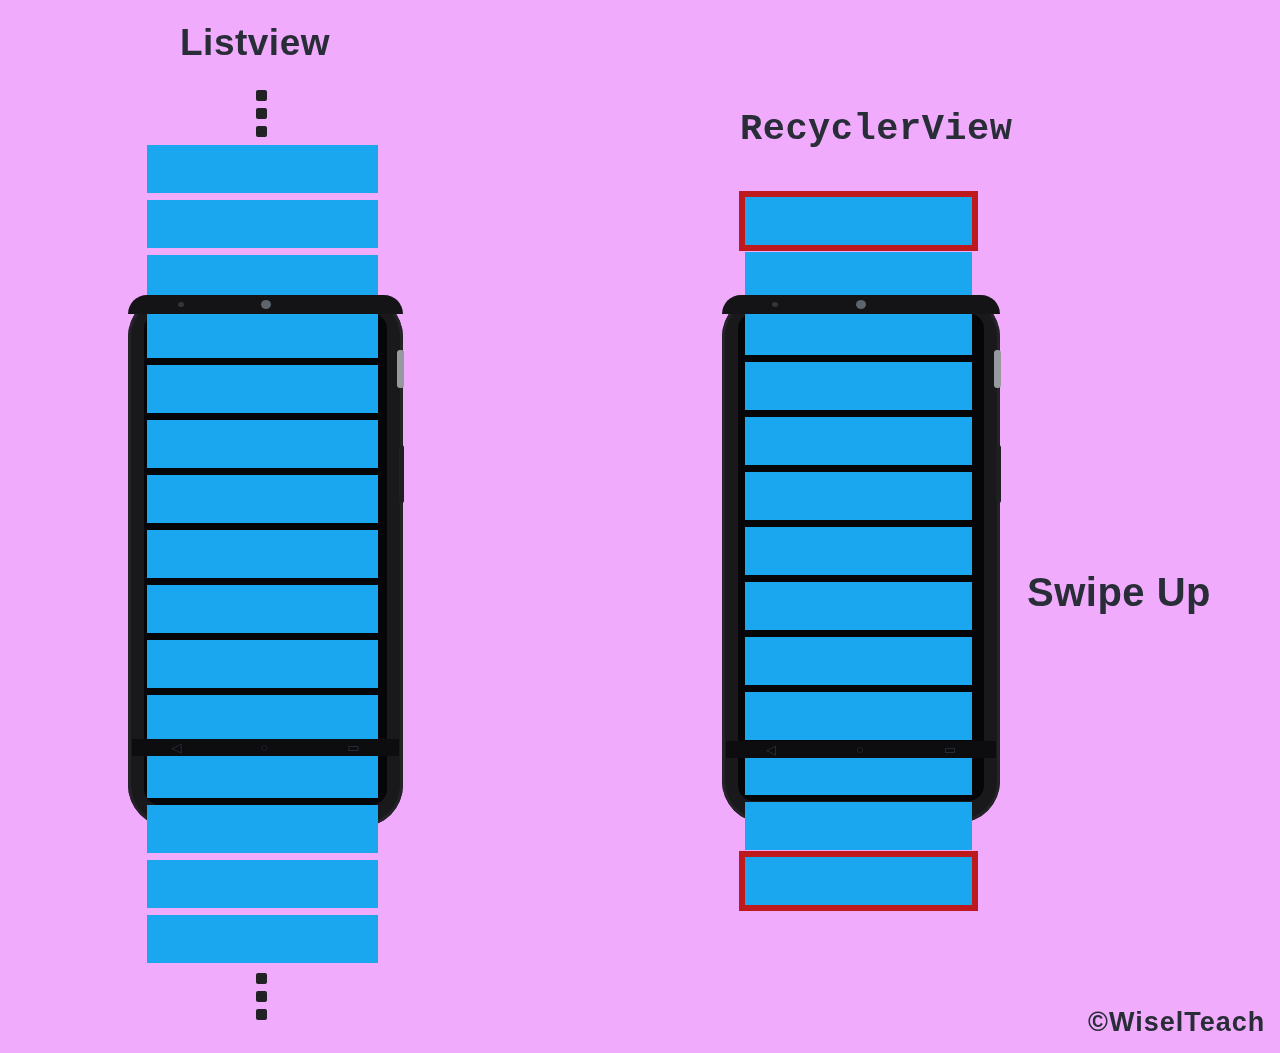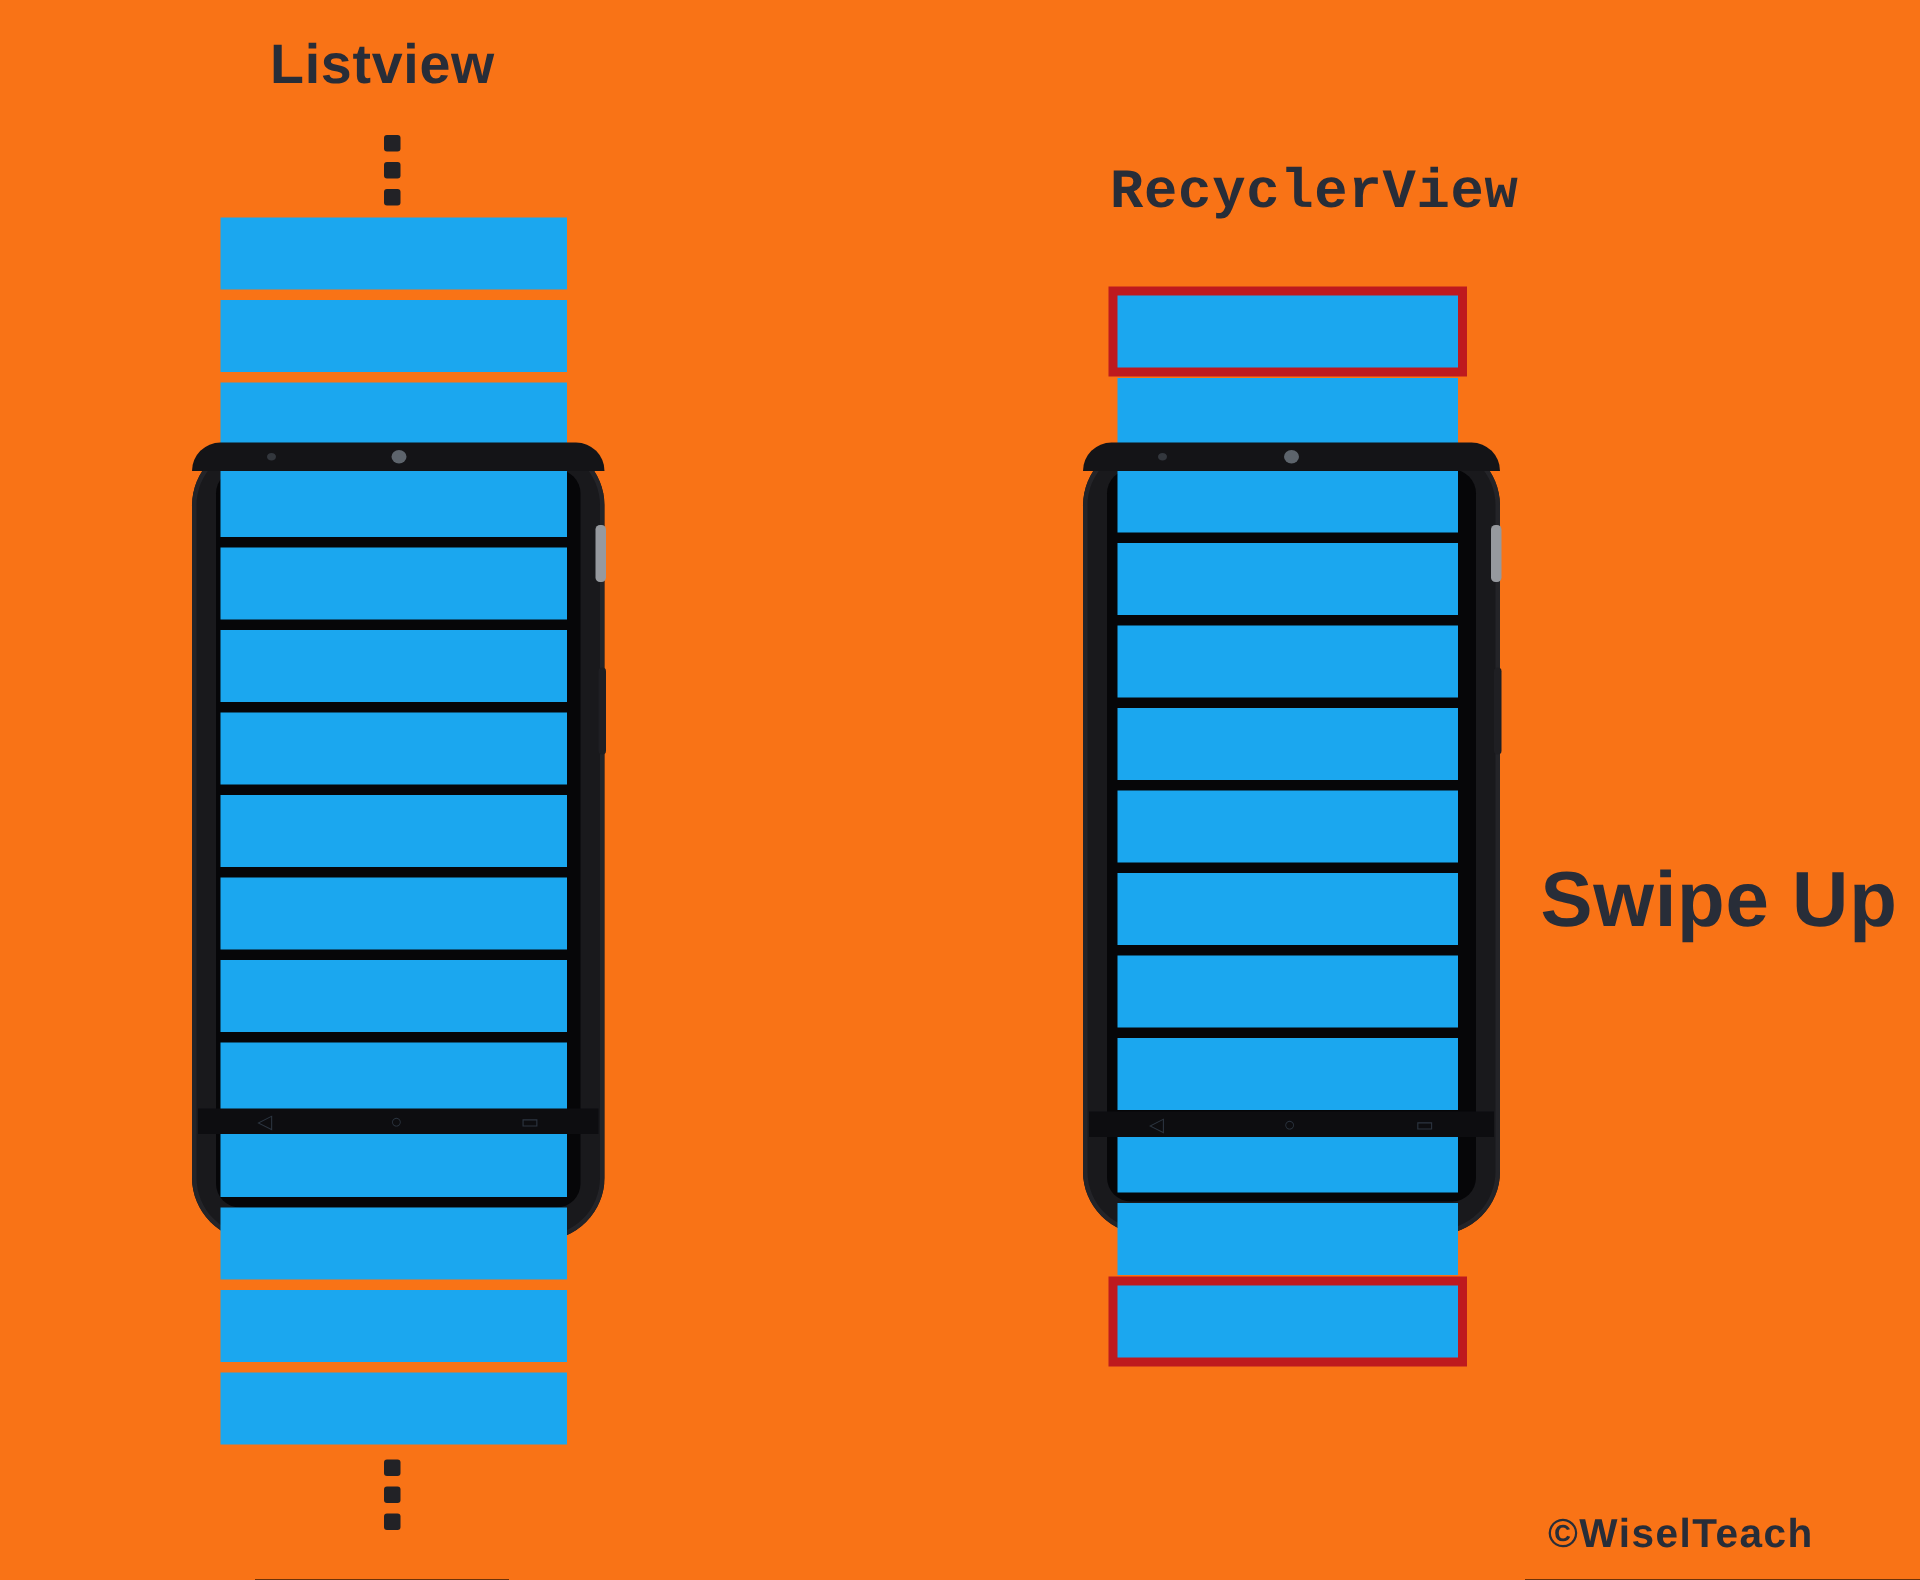--- a/index.html
+++ b/index.html
@@ -6,28 +6,28 @@
     --blue:#1BA7EF;
     --red:#BE1A1E;
     --body:#19191C;
     --bezel:#141417;
     --navbar:#0D0D10;
     --text:#282D38;
     --dot:#222226;
   }
   html,body{margin:0;padding:0;background:#000;}
   #canvas{
-    position:relative;width:1280px;height:1053px;background:#f97316;
+    position:relative;width:1280px;height:1053px;background:#f0abfc;
     overflow:hidden;font-family:"Liberation Sans",sans-serif;
   }
   .title{position:absolute;font-weight:bold;color:var(--text);letter-spacing:.5px;z-index:5;}
   #title-left{left:180px;top:22px;font-size:37px;}
   #title-right{left:740px;top:108px;font-size:37px;font-family:Liberation Mono, monospace;}
-  #swipe-label{left:1027px;top:570px;font-size:52px;}
-  #watermark{left:1032px;top:1007px;font-size:27px;letter-spacing:1px;z-index:5;}
+  #swipe-label{left:1027px;top:570px;font-size:40px;}
+  #watermark{left:1088px;top:1007px;font-size:27px;letter-spacing:1px;z-index:5;}
 
   .phone{position:absolute;background:var(--body);border-radius:42px;z-index:1;
          box-shadow:inset 0 0 0 3px #242428;}
   #phone-left{left:128px;top:295px;width:275px;height:532px;}
   #phone-right{left:722px;top:295px;width:278px;height:528px;}
   .screen{position:absolute;left:16px;right:16px;top:18px;bottom:22px;
           background:#060608;border-radius:16px;}
 
   .stack{position:absolute;display:flex;flex-direction:column;z-index:3;}
   #stack-left{left:147px;top:145px;width:231px;}

